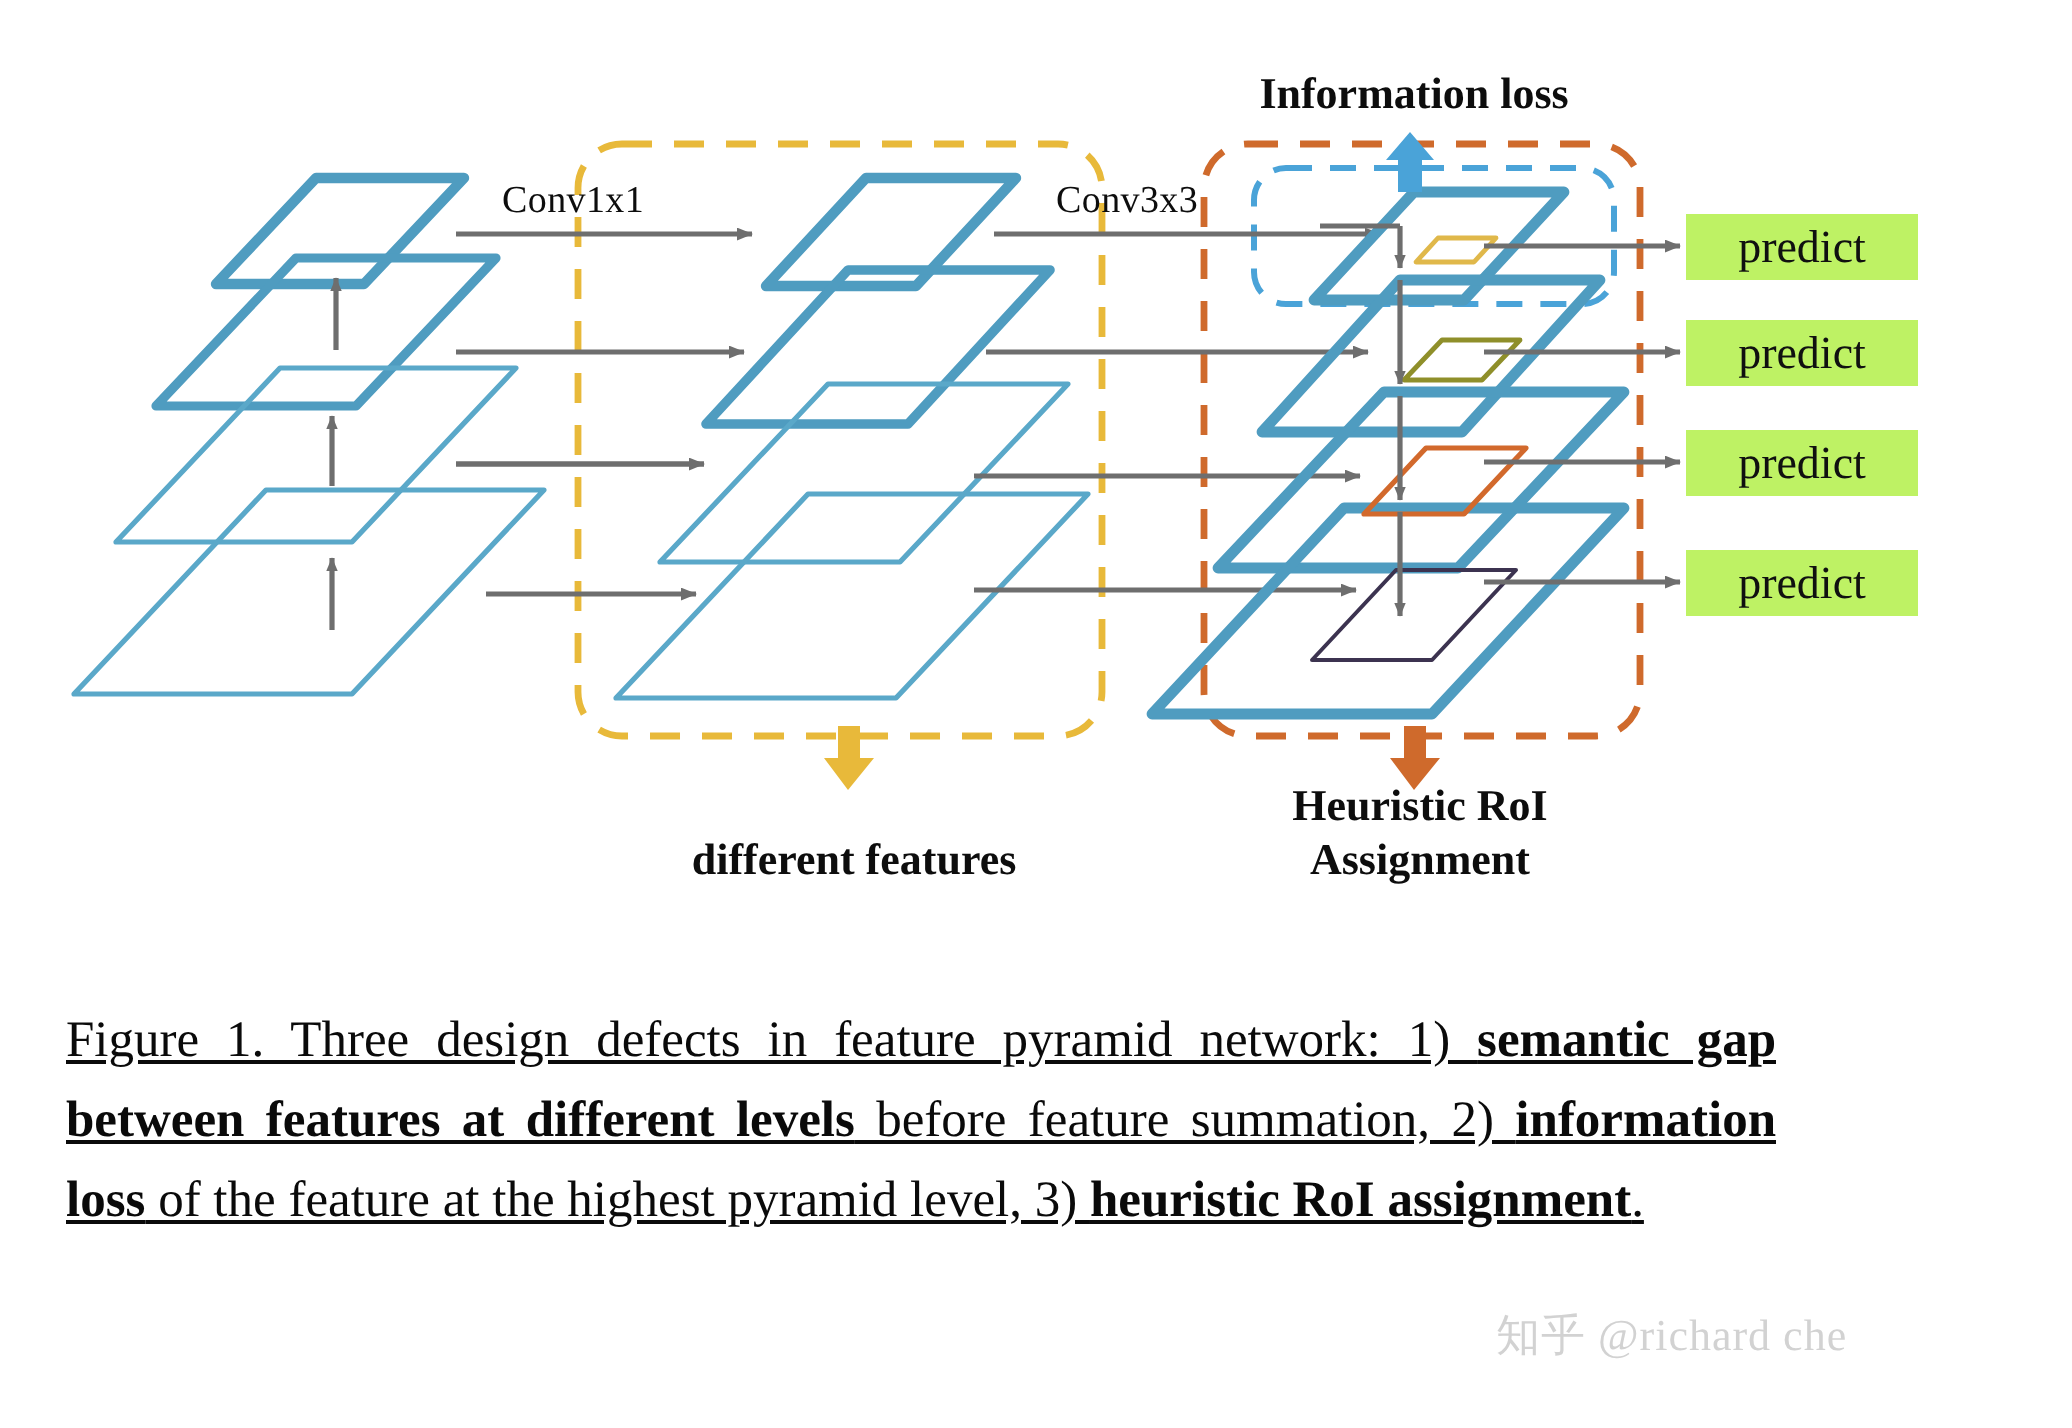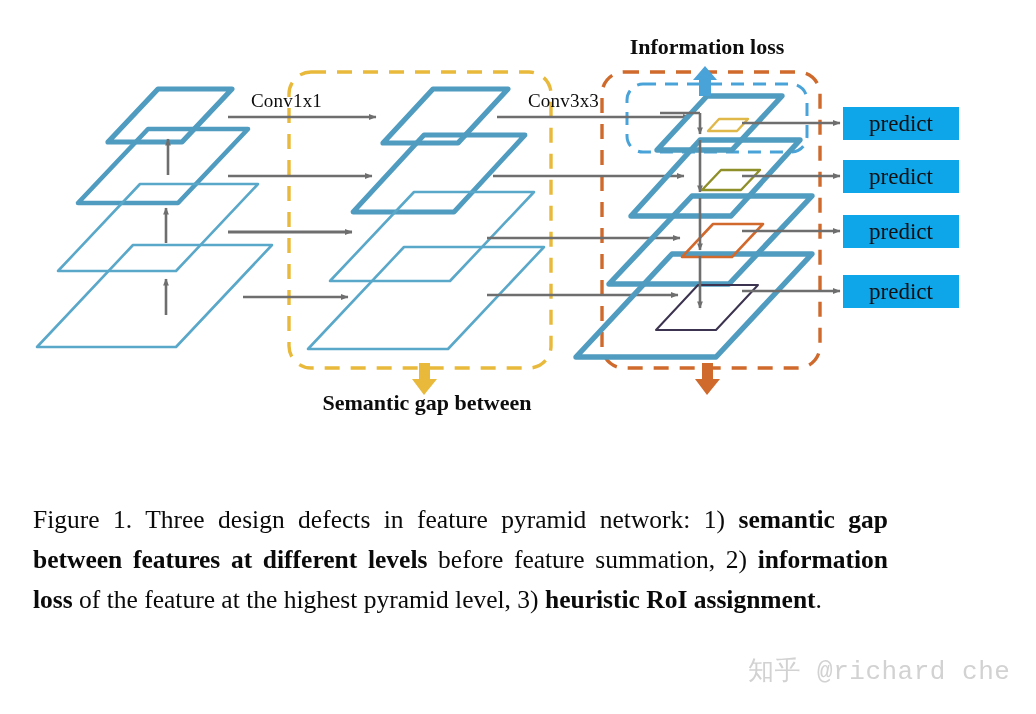--- a/index.html
+++ b/index.html
@@ -37,48 +37,49 @@
   }
   .lbl-bold {
     font-size: 22px;
     font-weight: bold;
     text-align: center;
     line-height: 1.22;
     white-space: normal;
   }
   .predict-box {
     position: absolute;
-    background: #0ea5e9;
+    background: #bef264;
     font-size: 23px;
     color: #101010;
     text-align: center;
     line-height: 33px;
     height: 33px;
     width: 116px;
     font-family: "Liberation Serif", "DejaVu Serif", serif;
   }
   #caption {
     position: absolute;
     left: 33px;
     top: 500px;
     width: 855px;
     font-size: 25.5px;
     line-height: 40px;
     color: #0a0a0a;
     text-align: justify;
     font-family: "Liberation Serif", "DejaVu Serif", serif;
+    text-decoration: underline;
   }
   #caption b { font-weight: bold; }
   #watermark {
     position: absolute;
     left: 748px;
     top: 653px;
-    font-size: 26px;
+    font-size: 22px;
     color: #d2d2d2;
-    font-family: Liberation Mono, monospace;
+    font-family: Liberation Serif, serif;
     letter-spacing: 0.5px;
     white-space: nowrap;
   }
 </style>
 </head>
 <body>
 
 <div id="figure-area">
 
   <svg id="figure-svg" width="1036" height="480" viewBox="0 0 1036 480">
@@ -173,23 +174,28 @@
     </g>
   </svg>
 
   <div class="fig-label lbl-conv" style="left:251px; top:90px;">Conv1x1</div>
 
   <div class="fig-label lbl-conv" style="left:528px; top:90px;">Conv3x3</div>
 
   <div class="fig-label lbl-bold" style="left:562px; top:34px; width:290px;">Information loss</div>
 
   <div class="fig-label lbl-bold" style="left:283px; top:390px; width:288px;">
-    <span>Semantic gap between</span><br>
+    <br>
+    <span>different features</span>
   </div>
 
+  <div class="fig-label lbl-bold" style="left:620px; top:390px; width:180px;">
+    <span>Heuristic RoI</span><br>
+    <span>Assignment</span>
+  </div>
 
   <div class="predict-box" style="left:843px; top:107px;">predict</div>
   <div class="predict-box" style="left:843px; top:160px;">predict</div>
   <div class="predict-box" style="left:843px; top:215px;">predict</div>
   <div class="predict-box" style="left:843px; top:275px;">predict</div>
 
 </div>
 
 <div id="caption"><span>Figure 1. Three design defects in feature pyramid network: 1) </span><b>semantic gap between features at different levels</b><span> before feature summation, 2) </span><b>information loss</b><span> of the feature at the highest pyramid level, 3) </span><b>heuristic RoI assignment</b><span>.</span></div>
 

